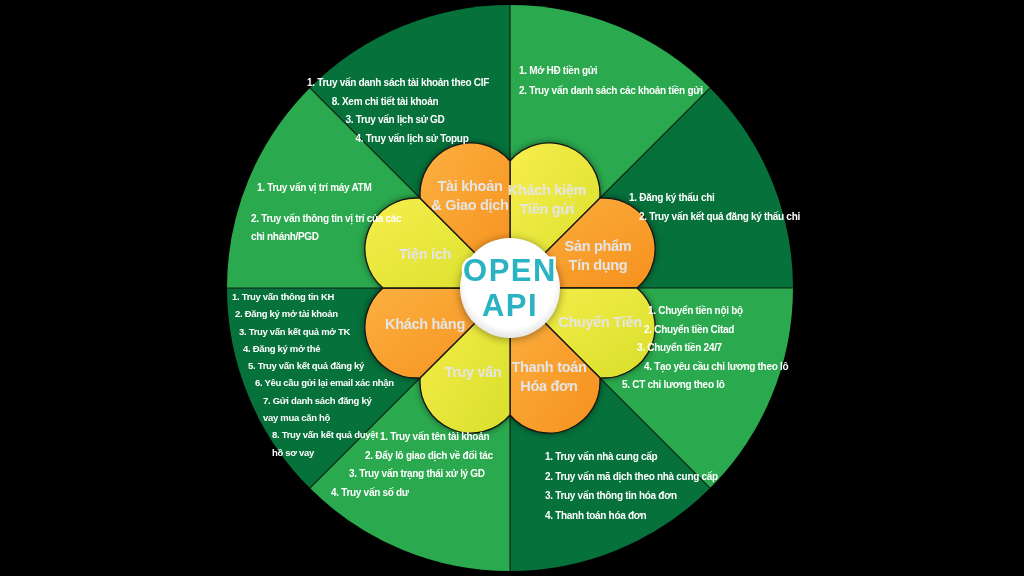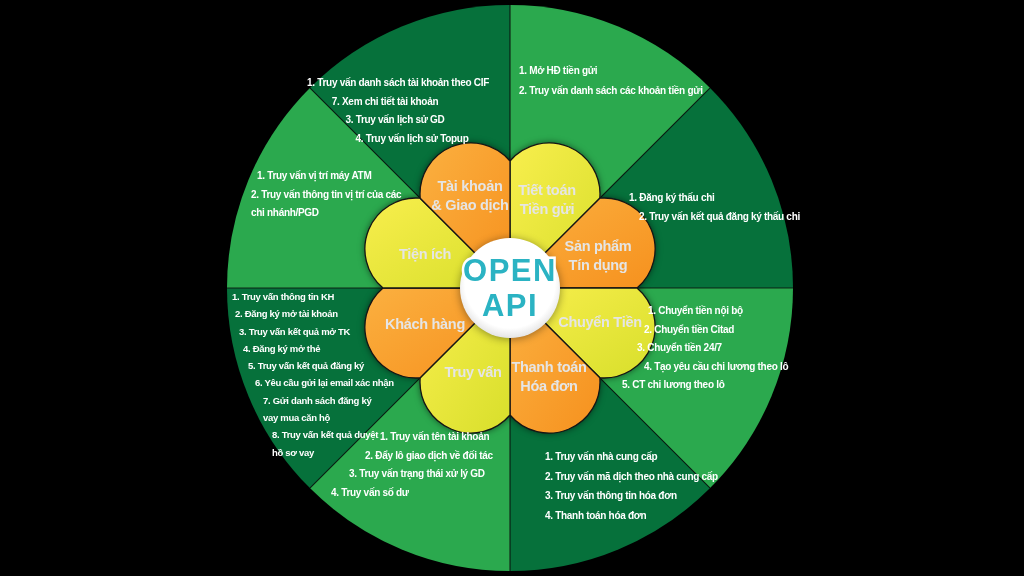--- a/index.html
+++ b/index.html
@@ -39,21 +39,21 @@
   .list-khachhang{left:230px;top:288px;width:156px;font-size:9.5px;line-height:1.82;}
   .list-khachhang .li:nth-child(1){left:2px}
   .list-khachhang .li:nth-child(2){left:5px}
   .list-khachhang .li:nth-child(3){left:9px}
   .list-khachhang .li:nth-child(4){left:13px}
   .list-khachhang .li:nth-child(5){left:18px}
   .list-khachhang .li:nth-child(6){left:25px}
   .list-khachhang .li:nth-child(7){left:33px;white-space:normal;width:118px;}
   .list-khachhang .li:nth-child(8){left:42px;white-space:normal;width:106px;}
   .list-tienich{left:251px;top:167px;width:160px;}
-  .list-tienich .li{white-space:normal;}
+  .list-tienich .li{white-space:normal;margin-top:12px;}
   .list-tienich .li:nth-child(1){left:6px}
   .lbl-tk{left:470px;top:196px;}
   .lbl-tg{left:547px;top:200px;}
   .lbl-sp{left:598px;top:256px;}
   .lbl-ct{left:600px;top:322px;}
   .lbl-tt{left:549px;top:377px;}
   .lbl-tv{left:473px;top:372px;}
   .lbl-kh{left:425px;top:324px;}
   .lbl-ti{left:425px;top:254px;}
 </style>
@@ -111,21 +111,21 @@
     <circle class="hub" cx="510" cy="288" r="50" fill="url(#gradHub)"></circle>
     <text class="api-text" x="510" y="281" fill="#2BB3C3">OPEN</text>
     <text class="api-text" x="510" y="316" fill="#2BB3C3">API</text>
   </svg>
 
   <div class="petal-label lbl-tk">
     <div>Tài khoản</div>
     <div>&amp; Giao dịch</div>
   </div>
   <div class="petal-label lbl-tg">
-    <div>Tiết toán</div>
+    <div>Khách kiệm</div>
     <div>Tiền gửi</div>
   </div>
   <div class="petal-label lbl-sp">
     <div>Sản phẩm</div>
     <div>Tín dụng</div>
   </div>
   <div class="petal-label lbl-ct">
     <div>Chuyển Tiền</div>
   </div>
   <div class="petal-label lbl-tt">
@@ -137,21 +137,21 @@
   </div>
   <div class="petal-label lbl-kh">
     <div>Khách hàng</div>
   </div>
   <div class="petal-label lbl-ti">
     <div>Tiện ích</div>
   </div>
 
   <div class="list list-acct">
       <div class="li">1. Truy vấn danh sách tài khoản theo CIF</div>
-      <div class="li">7. Xem chi tiết tài khoản</div>
+      <div class="li">8. Xem chi tiết tài khoản</div>
       <div class="li">3. Truy vấn lịch sử GD</div>
       <div class="li">4. Truy vấn lịch sử Topup</div>
     </div>
   <div class="list list-tietkiem">
       <div class="li">1. Mở HĐ tiền gửi</div>
       <div class="li">2. Truy vấn danh sách các khoản tiền gửi</div>
     </div>
   <div class="list list-sanpham">
       <div class="li">1. Đăng ký thấu chi</div>
       <div class="li">2. Truy vấn kết quả đăng ký thấu chi</div>

